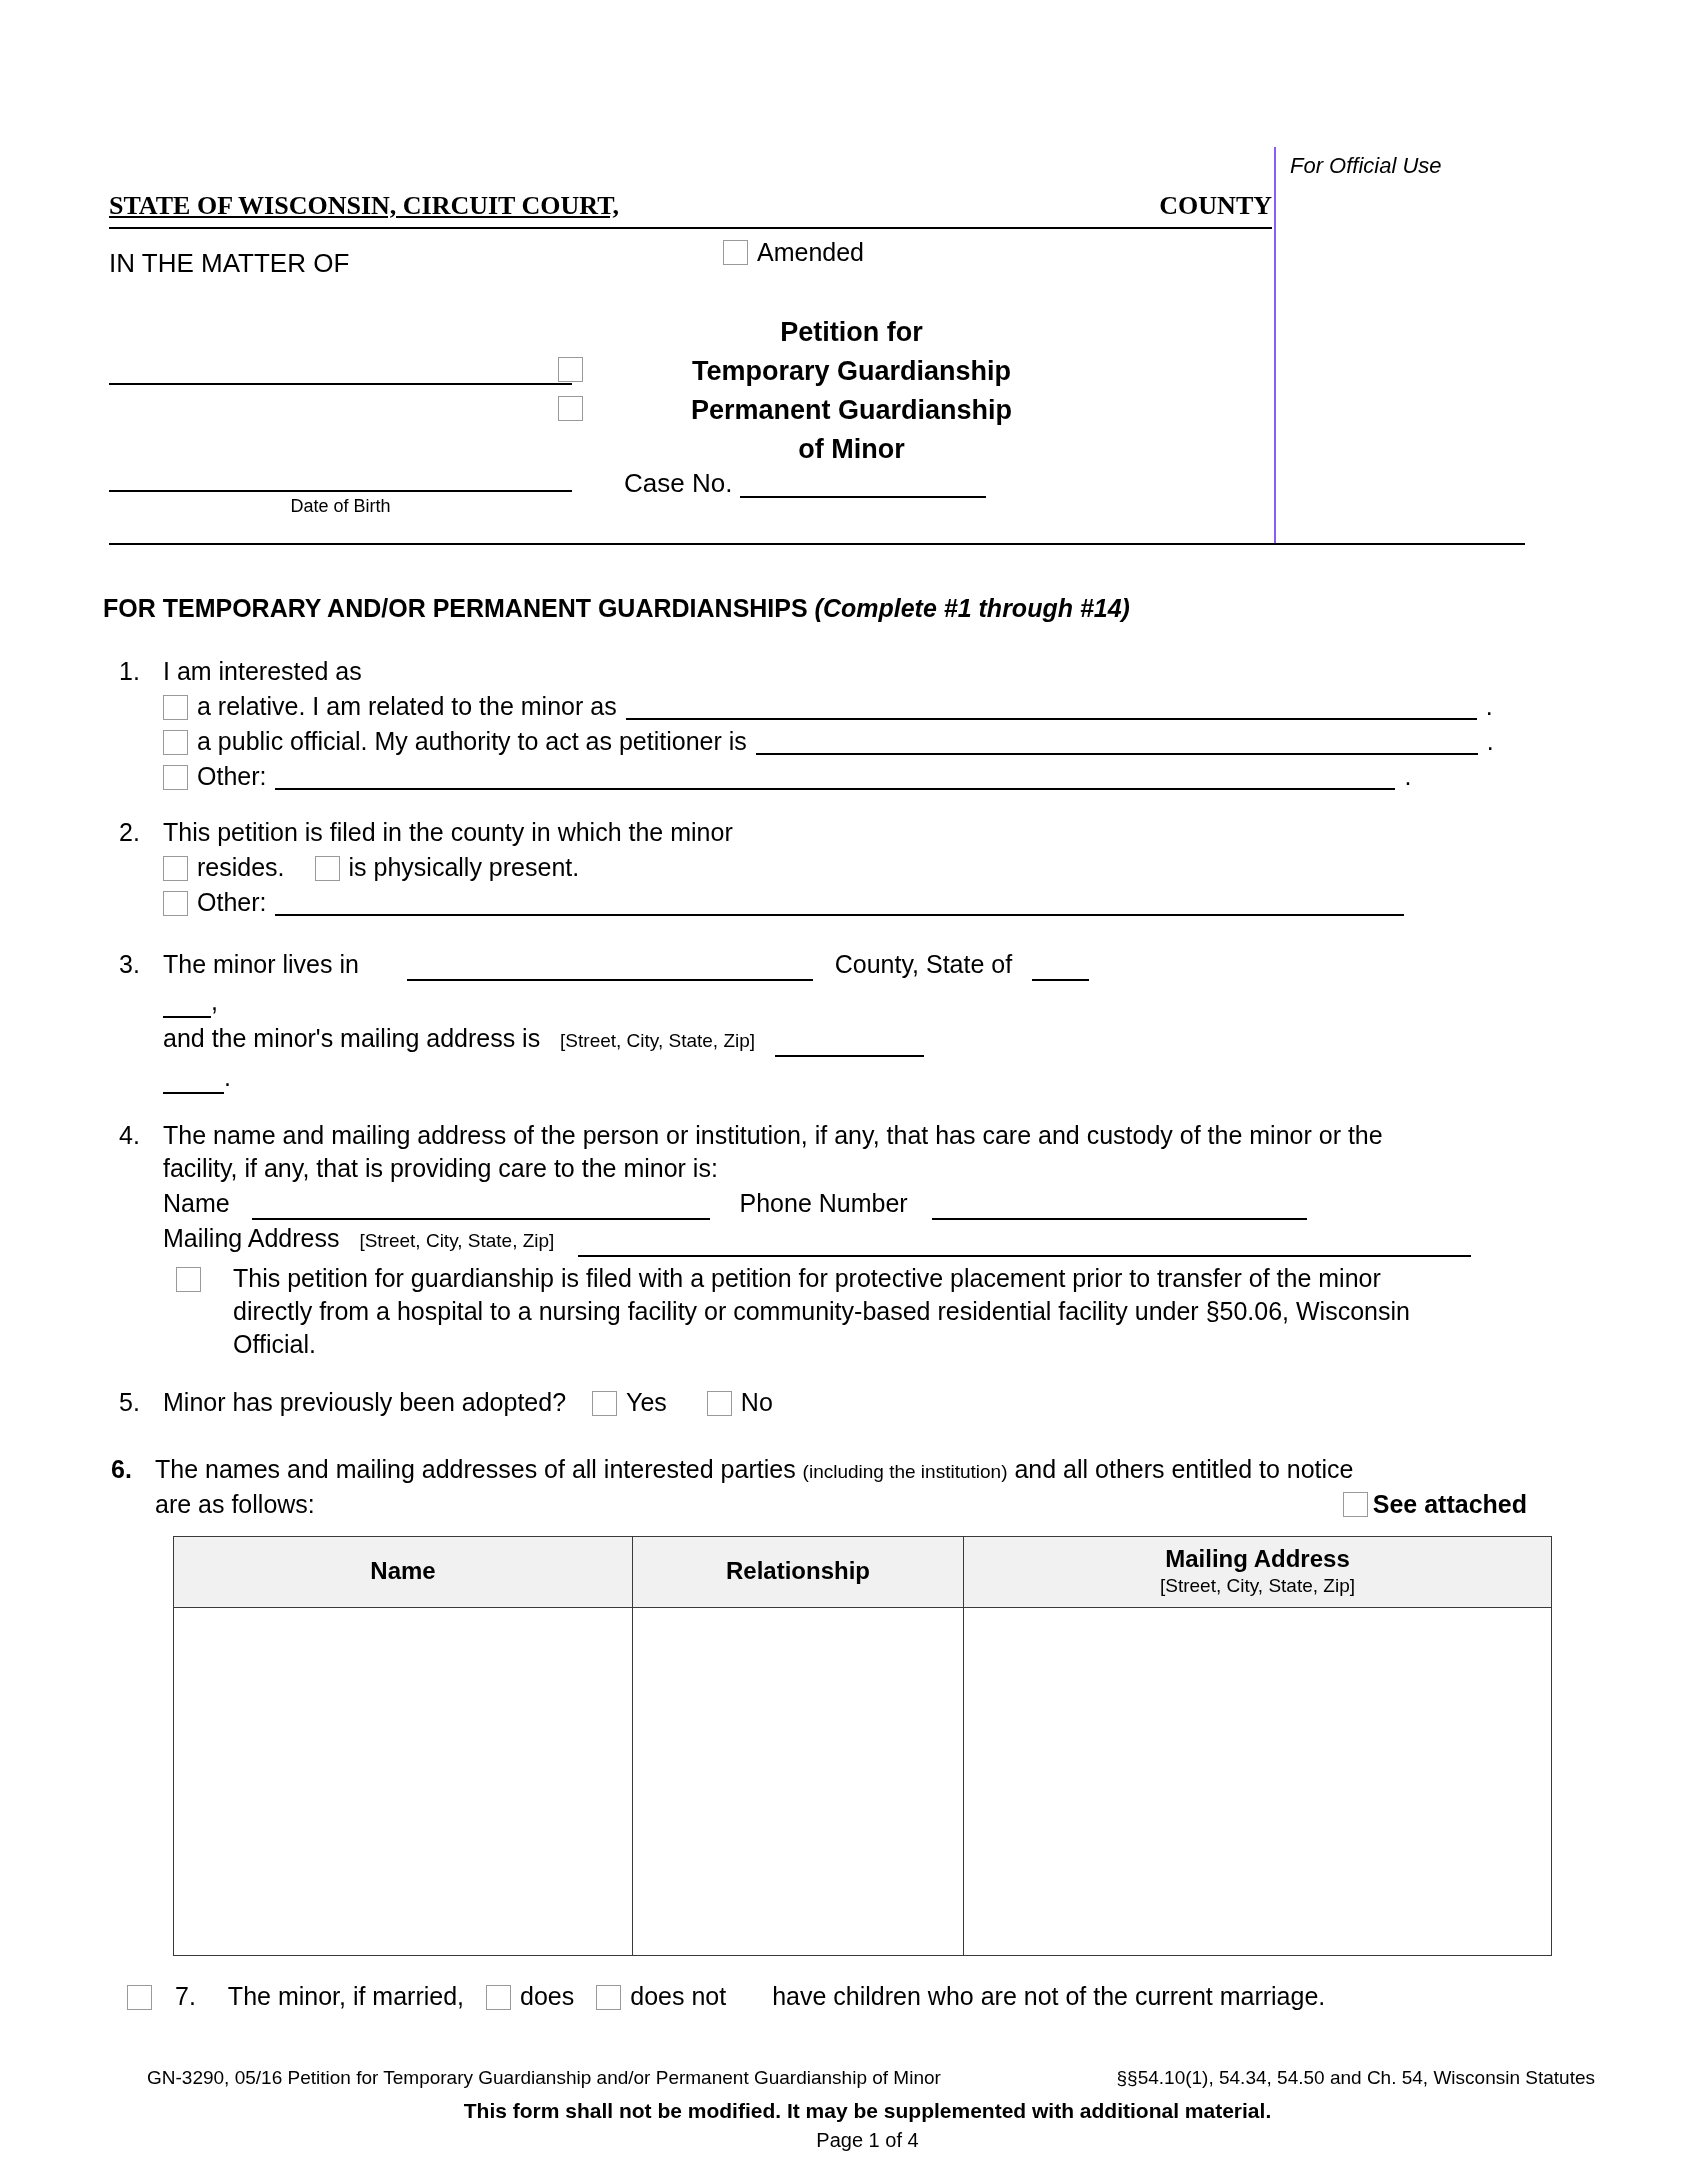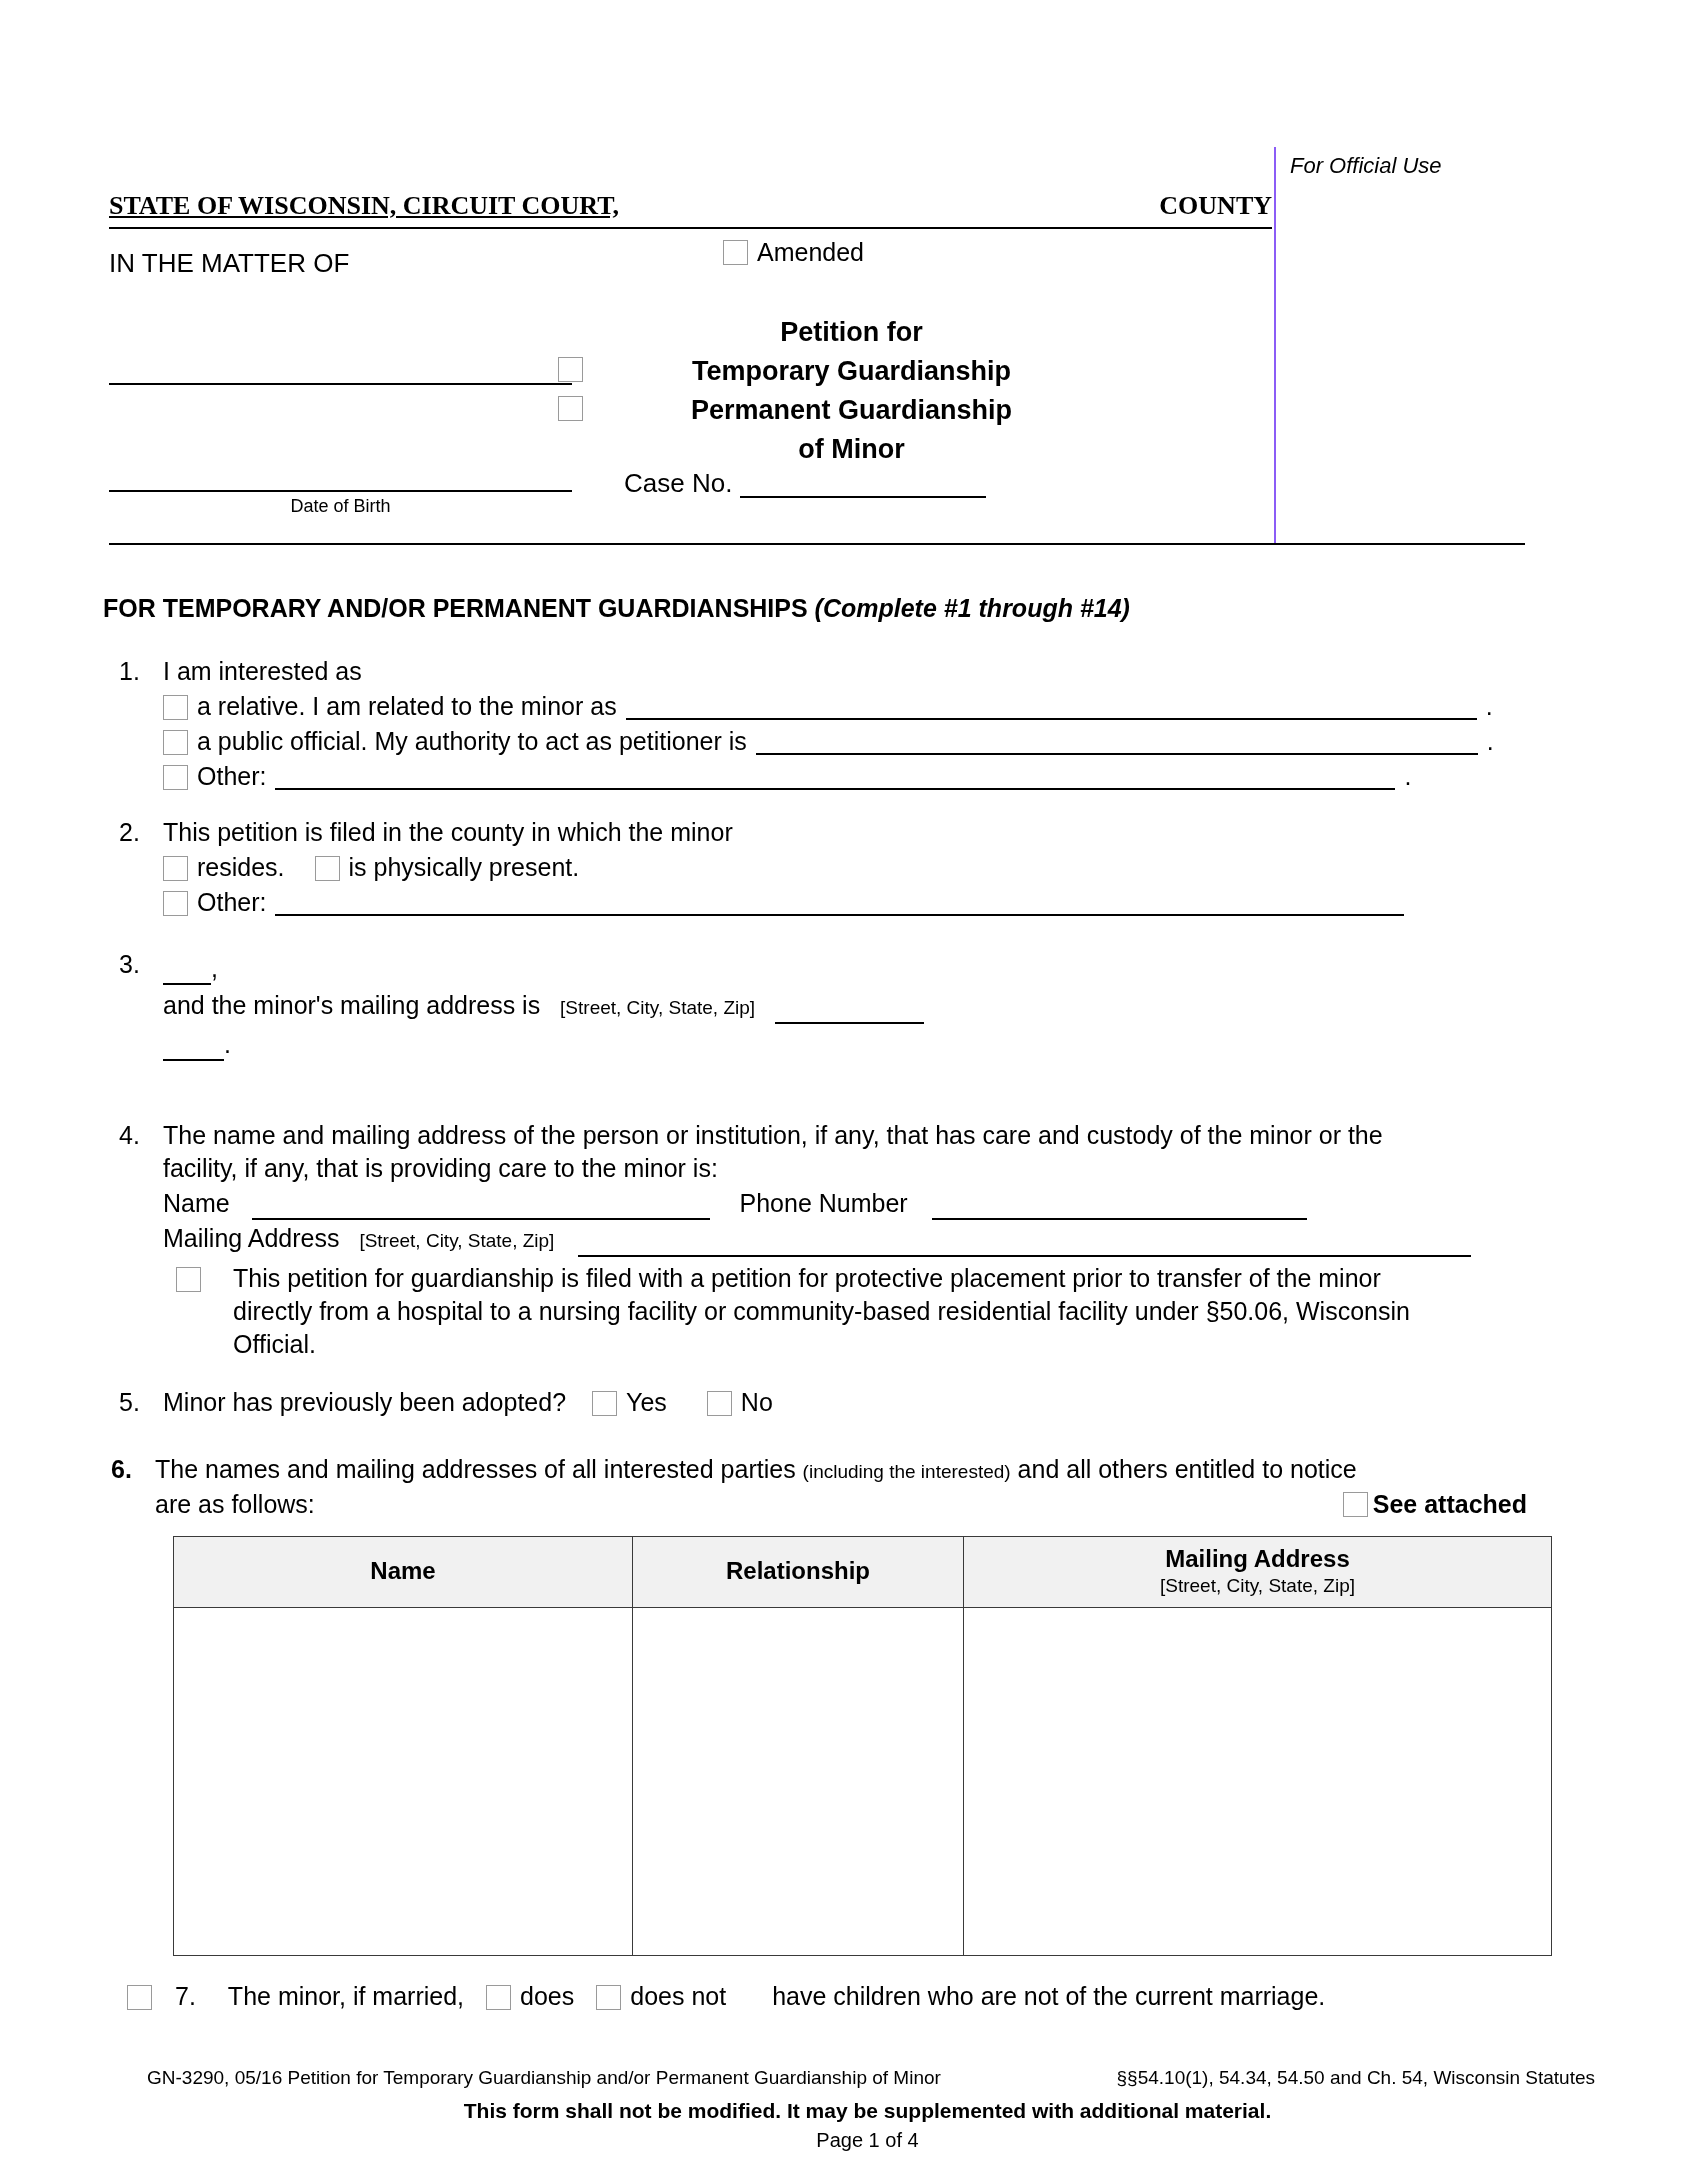--- a/index.html
+++ b/index.html
@@ -391,20 +391,29 @@
         <span class="cb"></span>
         <span>Other:</span>
         <span class="rule" style="width:1129px;"></span>
       </div>
     </div>
   </div>
 
   <div class="item" style="left:119px; top:948px; width:1406px;">
     <span class="num">3.</span>
     <div class="body">
+      <div style="white-space:nowrap;">
+        <span>The minor lives in</span>
+        <span style="display:inline-block;width:34px;"></span>
+        <span class="rule" style="width:406px;"></span>
+        <span style="display:inline-block;width:8px;"></span>
+        <span>County, State of</span>
+        <span style="display:inline-block;width:6px;"></span>
+        <span class="rule" style="width:57px;"></span>
+      </div>
       <div style="white-space:nowrap; margin-top:4px;">
         <span class="rule" style="width:48px;"></span><span>,</span>
       </div>
       <div style="white-space:nowrap; margin-top:4px;">
         <span>and the minor's mailing address is</span>
         <span style="display:inline-block;width:6px;"></span>
         <span class="small-inline">[Street, City, State, Zip]</span>
         <span style="display:inline-block;width:6px;"></span>
         <span class="rule" style="width:149px;"></span>
       </div>
@@ -457,21 +466,21 @@
       <span style="display:inline-block;width:22px;"></span>
       <span class="cb"></span>
       <span>No</span>
     </div>
   </div>
 
   <div class="item" style="left:111px; top:1453px; width:1416px;">
     <span class="num" style="font-weight:bold;">6.</span>
     <div class="body" style="width:1372px;">
       <div style="white-space:nowrap;">
-        <span>The names and mailing addresses of all interested parties </span><span class="small-inline">(including the interested)</span><span> and all others entitled to notice</span>
+        <span>The names and mailing addresses of all interested parties </span><span class="small-inline">(including the institution)</span><span> and all others entitled to notice</span>
       </div>
       <div style="position:relative; white-space:nowrap;">
         <span>are as follows:</span>
         <span style="position:absolute; right:0; top:0; display:flex; align-items:center; gap:5px;padding-left:36px;">
           <span class="cb"></span>
           <span style="font-weight:bold;">See attached</span>
         </span>
       </div>
     </div>
   </div>

